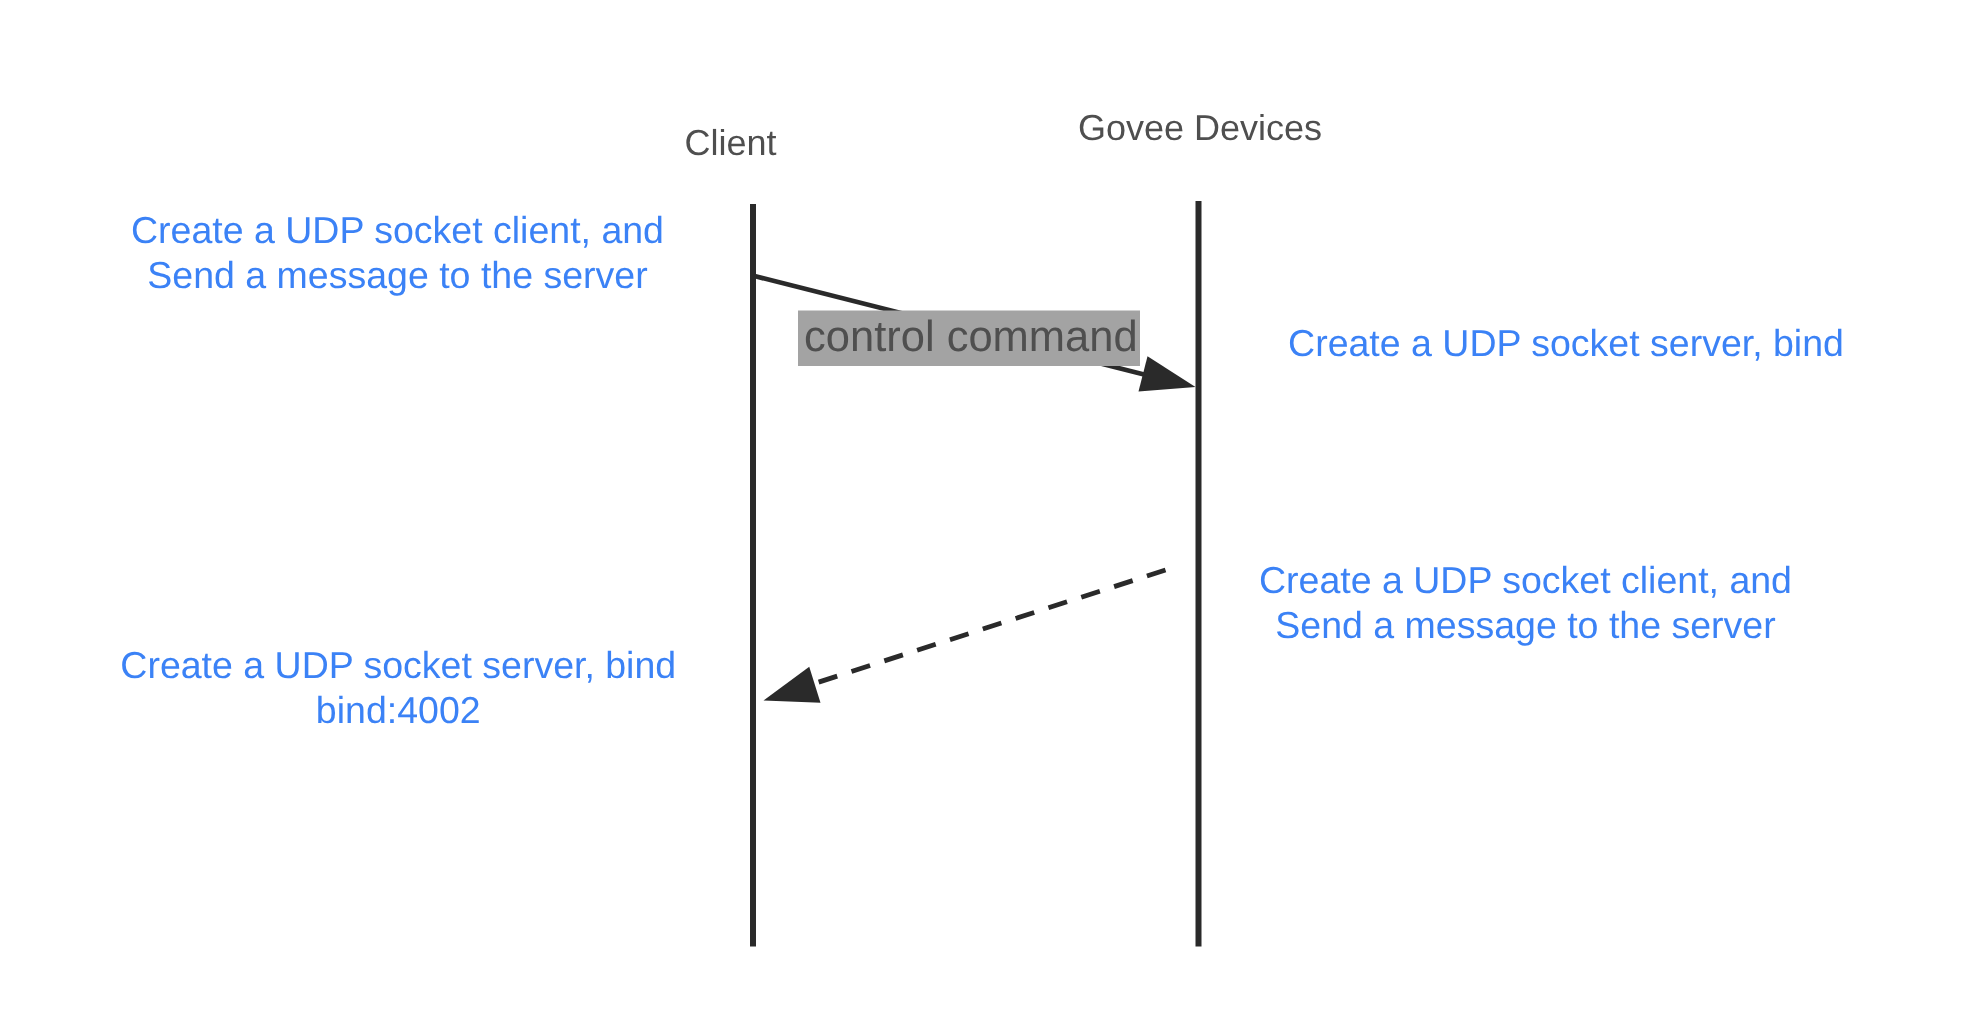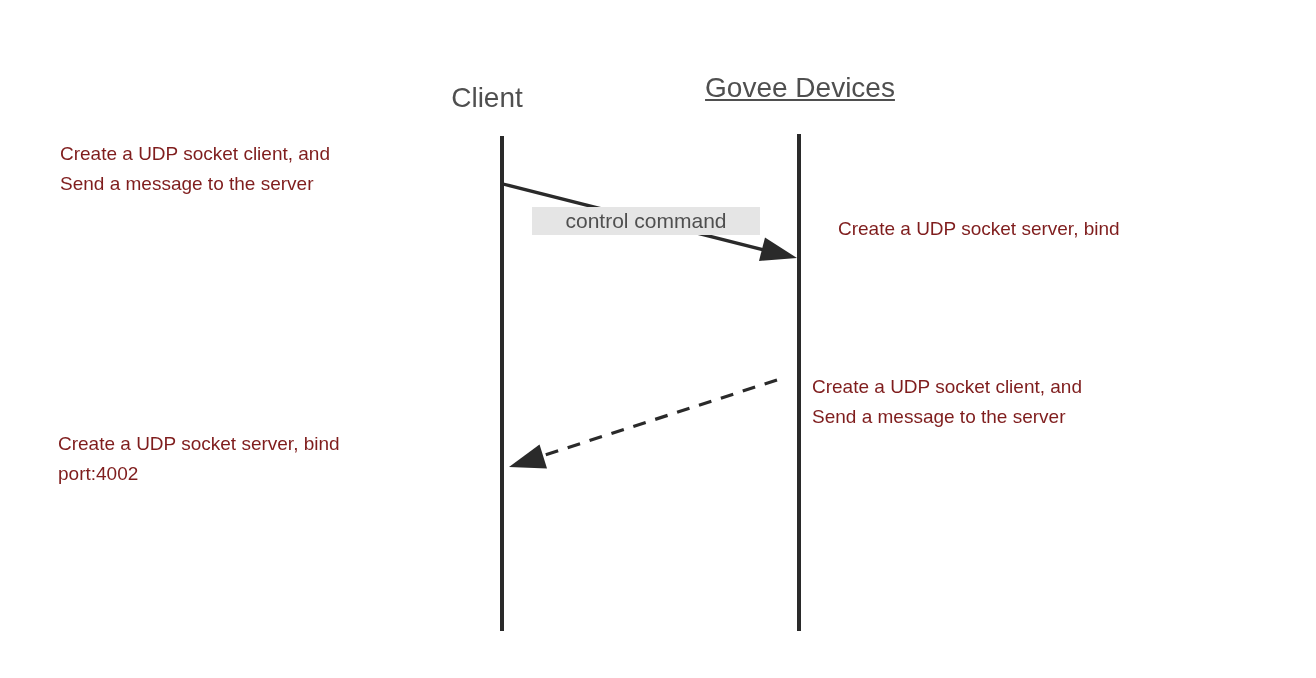--- a/index.html
+++ b/index.html
@@ -11,58 +11,58 @@
     position: relative;
     width: 1316px;
     height: 678px;
     background: #ffffff;
     overflow: hidden;
     font-family: "Liberation Sans", "DejaVu Sans", sans-serif;
     color: #4f4f4f;
   }
   .abs { position: absolute; }
   .actor-label {
-    font-size: 28px;
+    font-size: 24px;
     color: #4f4f4f;
     text-align: center;
     white-space: nowrap;
   }
   .lifeline {
     width: 4px;
     background: #2a2a2a;
   }
   .note {
-    font-size: 19px;
+    font-size: 25px;
     line-height: 30px;
-    color: #7f1d1d;
-    text-align: left;
+    color: #3b82f6;
+    text-align: center;
   }
   .msg-label {
-    font-size: 21px;
+    font-size: 29px;
     color: #4f4f4f;
     text-align: center;
-    background: #e5e5e5;
+    background: #a3a3a3;
     white-space: nowrap;
     padding: 2px 4px;
   }
   svg.arrows {
     position: absolute;
     left: 0;
     top: 0;
     pointer-events: none;
   }
 </style>
 </head>
 <body>
 
 <div class="canvas">
 
   <div class="abs actor-label" style="left:387px; top:82px; width:200px;">Client</div>
 
-  <div class="abs actor-label" style="left:700px; top:72px; width:200px;text-decoration:underline;">Govee Devices</div>
+  <div class="abs actor-label" style="left:700px; top:72px; width:200px;">Govee Devices</div>
 
   <div class="abs lifeline" style="left:500px; top:136px; height:495px;"></div>
 
   <div class="abs lifeline" style="left:797px; top:134px; height:497px;"></div>
 
   <svg class="arrows" width="1316" height="678" viewBox="0 0 1316 678">
 
     <g>
       <line x1="503" y1="184" x2="768" y2="251" stroke="#2a2a2a" stroke-width="3.2"></line>
       <polygon points="797,258 759,261 765,237.5" fill="#2a2a2a"></polygon>
@@ -86,16 +86,16 @@
     <div>Create a UDP socket server, bind</div>
   </div>
 
   <div class="abs note" style="left:812px; top:372px; width:410px;">
     <div>Create a UDP socket client, and</div>
     <div>Send a message to the server</div>
   </div>
 
   <div class="abs note" style="left:58px; top:429px; width:415px;">
     <div>Create a UDP socket server, bind</div>
-    <div>port:4002</div>
+    <div>bind:4002</div>
   </div>
 
 </div>
 
 </body></html>

